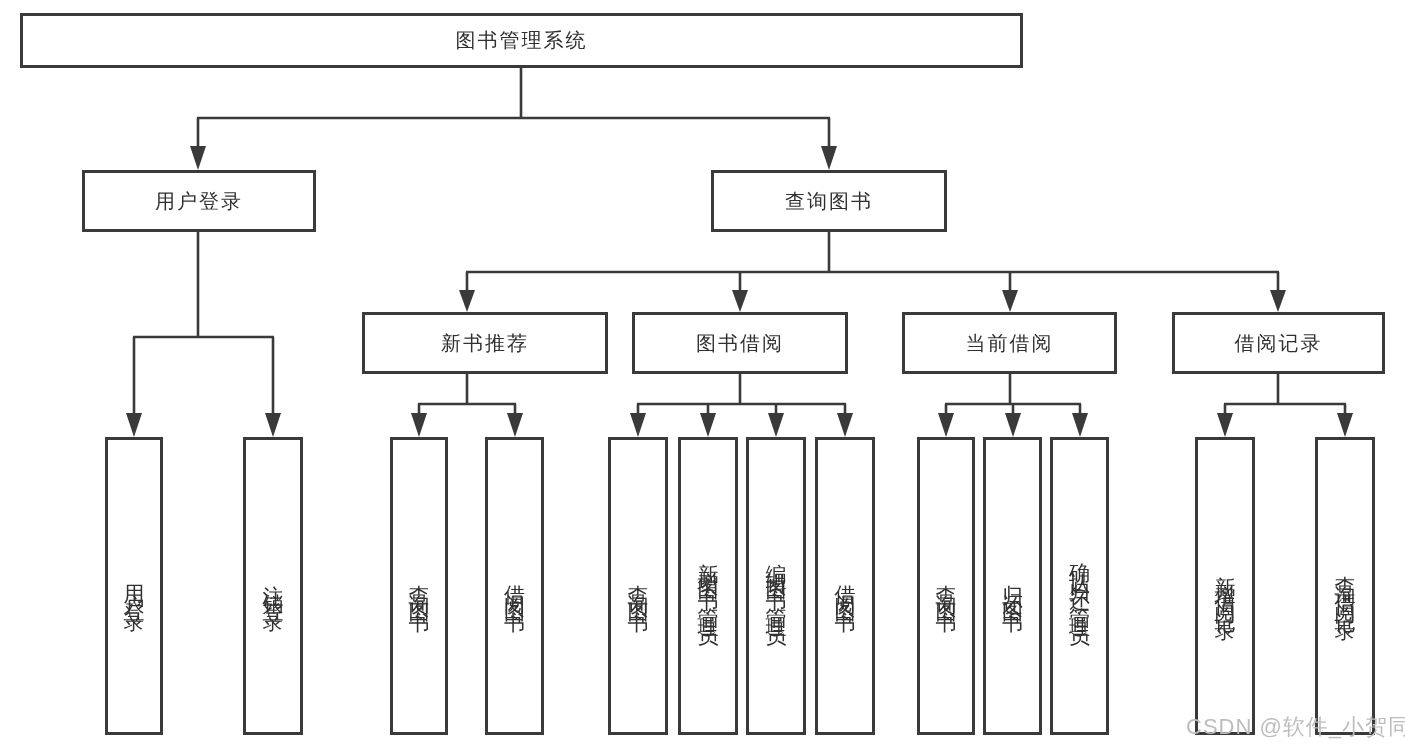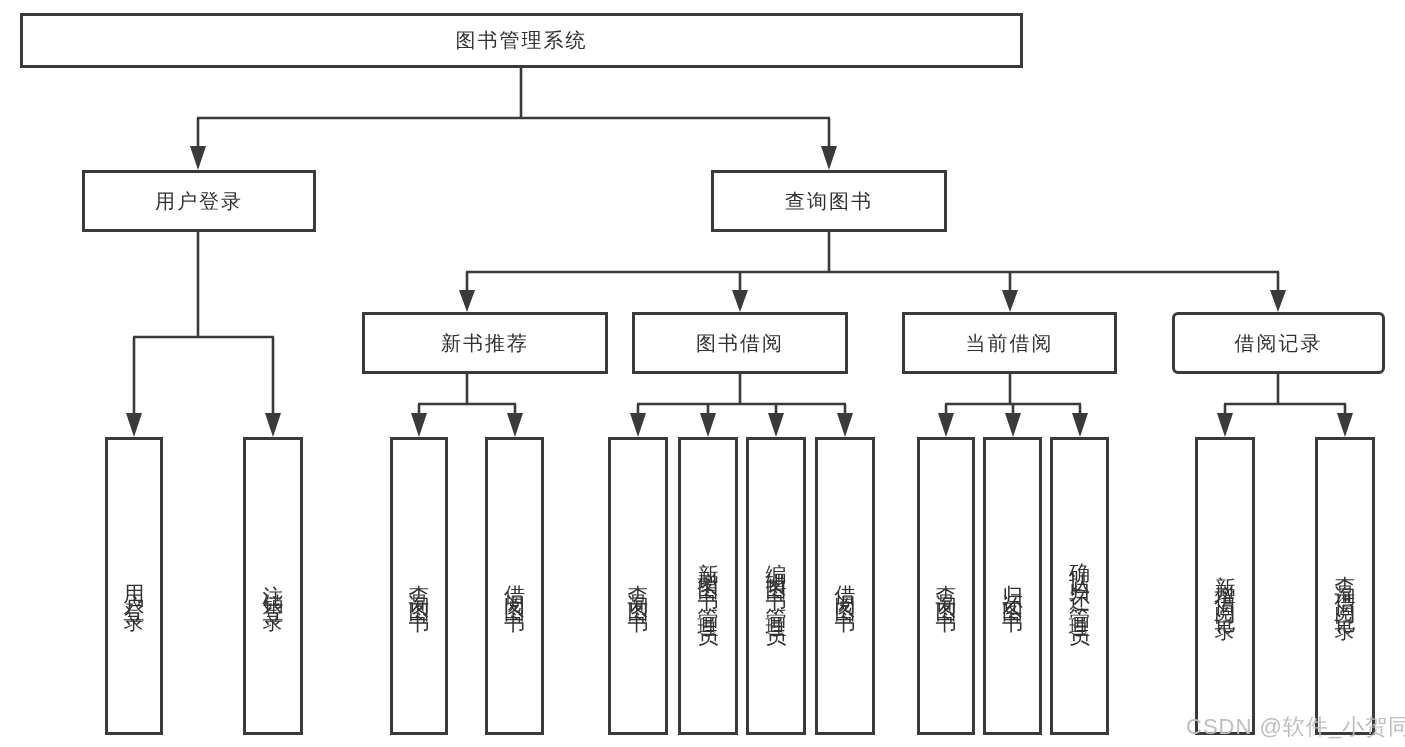--- a/index.html
+++ b/index.html
@@ -99,21 +99,21 @@
   </svg>
 
   <div class="node hnode" style="left:20px;top:13px;width:1003px;height:55px;text-align:right;">图书管理系统</div>
 
   <div class="node hnode" style="left:82px;top:170px;width:234px;height:62px;">用户登录</div>
   <div class="node hnode" style="left:711px;top:170px;width:236px;height:62px;">查询图书</div>
 
   <div class="node hnode" style="left:362px;top:312px;width:246px;height:62px;">新书推荐</div>
   <div class="node hnode" style="left:632px;top:312px;width:216px;height:62px;">图书借阅</div>
   <div class="node hnode" style="left:902px;top:312px;width:215px;height:62px;">当前借阅</div>
-  <div class="node hnode" style="left:1172px;top:312px;width:213px;height:62px;border-radius:6px;">借阅记录</div>
+  <div class="node hnode" style="left:1172px;top:312px;width:213px;height:62px;">借阅记录</div>
 
   <div class="node vnode" style="left:105px;top:437px;width:58px;height:298px;">
     <span>用户登录</span>
     </div>
   <div class="node vnode" style="left:243px;top:437px;width:60px;height:298px;">
     <span>注销登录</span>
     </div>
 
   <div class="node vnode" style="left:390px;top:437px;width:58px;height:298px;">
     <span>查询图书</span>

